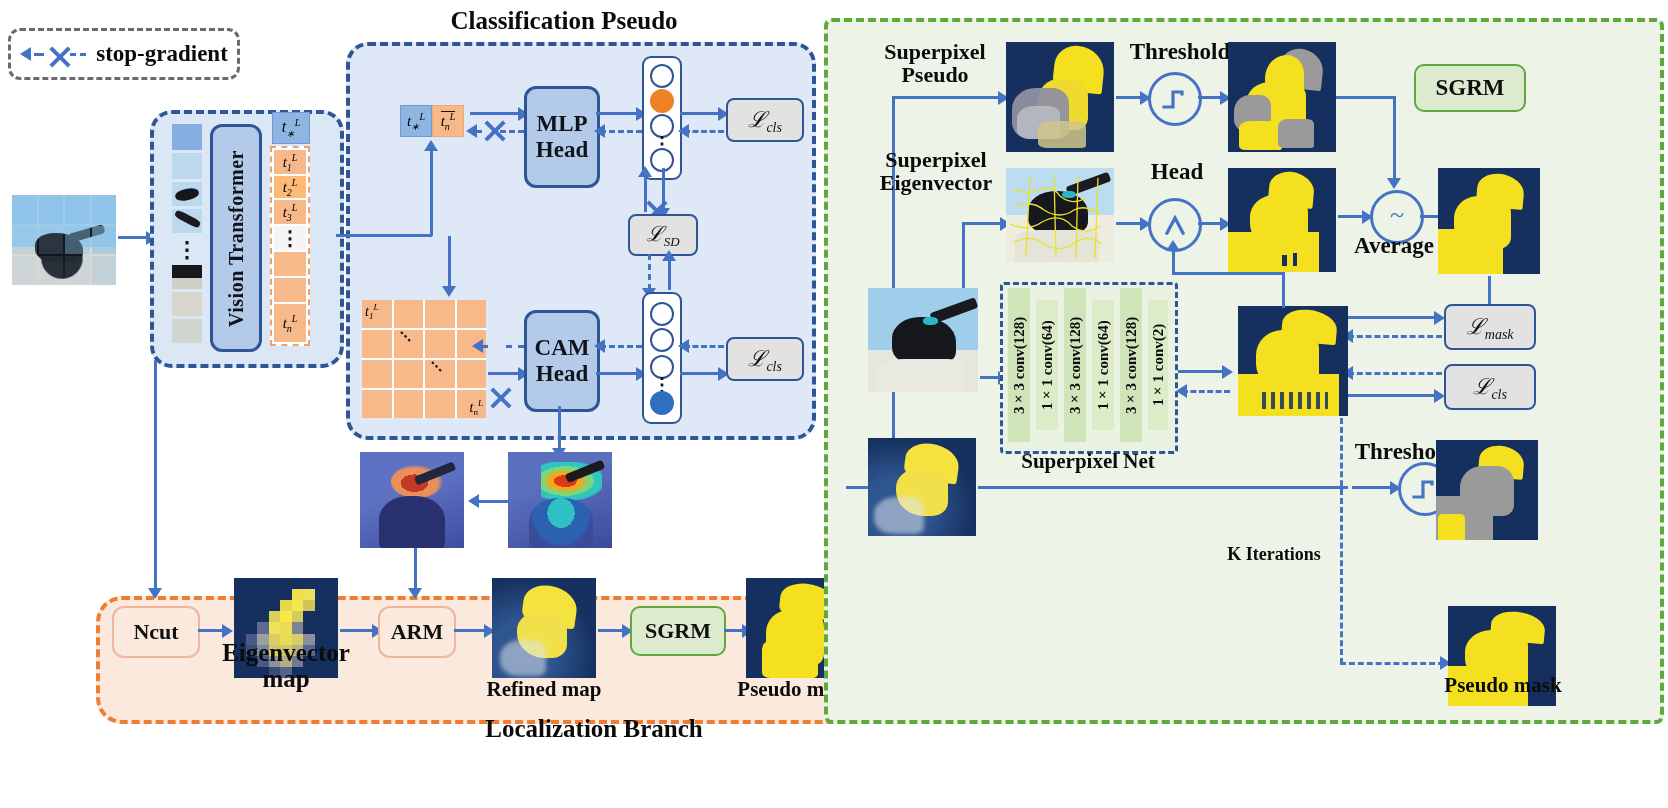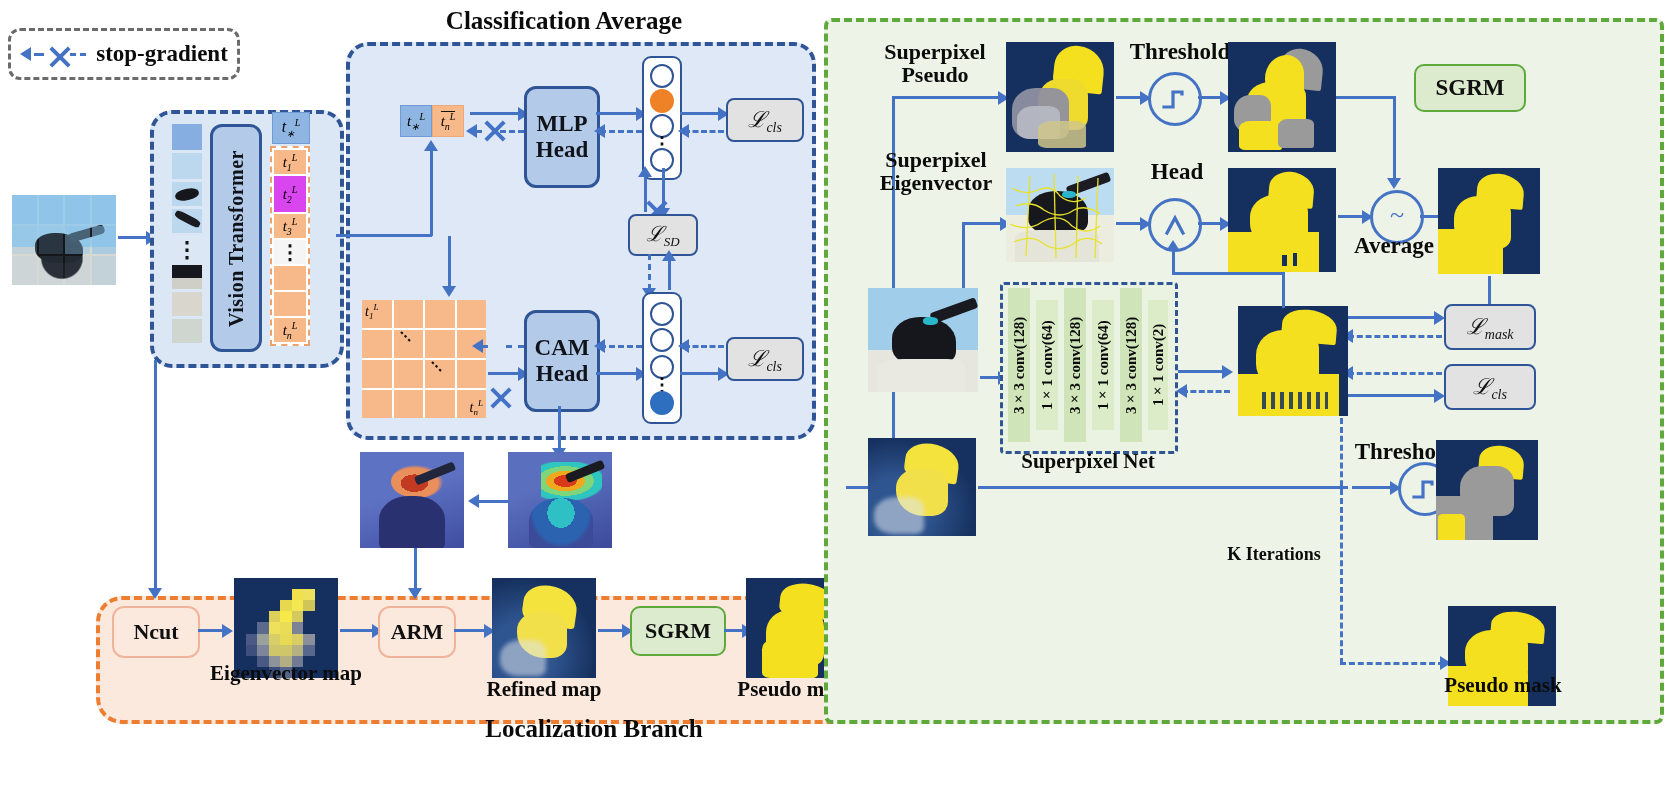--- a/index.html
+++ b/index.html
@@ -140,37 +140,37 @@
 </div>
 
 <div class="box-tok" style="left:272px;top:112px;width:36px;height:30px;background:#8fb6e3;border:1.5px solid #6f9ad4;">
   <span style="font-style:italic;font-size:16px;">t<sub style="font-size:10px">∗</sub><sup style="font-size:10px">L</sup></span>
 </div>
 <div class="abs" style="left:270px;top:146px;width:40px;height:200px;border:2px dashed #f0a06a;padding:2px;box-sizing:border-box;
             display:flex;flex-direction:column;gap:2px;background:#fff;">
   <div class="box-tok" style="position:relative;height:24px;background:#f7b98a;">
     <span style="font-style:italic;font-size:15px;">t<sub style="font-size:10px">1</sub><sup style="font-size:10px">L</sup></span>
     </div>
-  <div class="box-tok" style="position:relative;height:36px;background:#d946ef;">
+  <div class="box-tok" style="position:relative;height:22px;background:#fdba74;">
     <span style="font-style:italic;font-size:15px;">t<sub style="font-size:10px">2</sub><sup style="font-size:10px">L</sup></span>
     </div>
   <div class="box-tok" style="position:relative;height:24px;background:#f7b98a;">
     <span style="font-style:italic;font-size:15px;">t<sub style="font-size:10px">3</sub><sup style="font-size:10px">L</sup></span>
     </div>
   <div class="box-tok" style="position:relative;height:24px;background:#f5f5f5;">
     <span class="dots3" style="font-size:20px;">⋮</span>
     </div>
   <div class="box-tok" style="position:relative;height:24px;background:#f7b98a;"></div>
   <div class="box-tok" style="position:relative;height:24px;background:#f7b98a;"></div>
   <div class="box-tok" style="position:relative;flex:1;background:#f7b98a;">
     <span style="font-style:italic;font-size:15px;">t<sub style="font-size:10px">n</sub><sup style="font-size:10px">L</sup></span>
     </div>
 </div>
 
-<div class="lbl abs" style="left:404px;top:8px;width:320px;font-size:25px;">Classification Average</div>
+<div class="lbl abs" style="left:404px;top:8px;width:320px;font-size:25px;">Classification Pseudo</div>
 <div class="panel-cls" style="left:346px;top:42px;width:462px;height:390px;"></div>
 
 <div class="abs" style="left:400px;top:105px;width:64px;height:32px;display:flex;">
   <div class="box-tok" style="position:relative;width:32px;background:#8fb6e3;border:1.5px solid #6f9ad4;">
     <span style="font-style:italic;font-size:15px;">t<sub style="font-size:10px">∗</sub><sup style="font-size:10px">L</sup></span>
   </div>
   <div class="box-tok" style="position:relative;width:32px;background:#f7b98a;border:1.5px solid #efa877;">
     <span style="font-style:italic;font-size:15px;"><span style="border-top:1.4px solid #111;padding-top:1px;">t<sub style="font-size:10px">n</sub><sup style="font-size:10px">L</sup></span></span>
   </div>
 </div>
@@ -410,21 +410,21 @@
       <div></div>
       <div></div>
       <div style="background:#3b4b79"></div>
       <div style="background:#55648b"></div>
       <div></div>
       <div></div>
       <div></div>
       <div></div>
   </div>
 </div>
-<div class="lbl abs" style="left:196px;top:662px;width:180px;font-size:21px;">Eigenvector map</div>
+<div class="lbl abs" style="left:196px;top:640px;width:180px;font-size:25px;">Eigenvector map</div>
 
 <div class="ln lnh abs" style="left:340px;top:629px;width:36px;"></div>
 <div class="ah abs" style="left:372px;top:624px;"></div>
 
 <div class="box-pink" style="left:378px;top:606px;width:74px;height:48px;font-size:22px;">
   <span>ARM</span>
 </div>
 
 <div class="ln lnv abs" style="left:414px;top:548px;height:44px;"></div>
 <div class="av abs" style="left:408px;top:588px;"></div>

